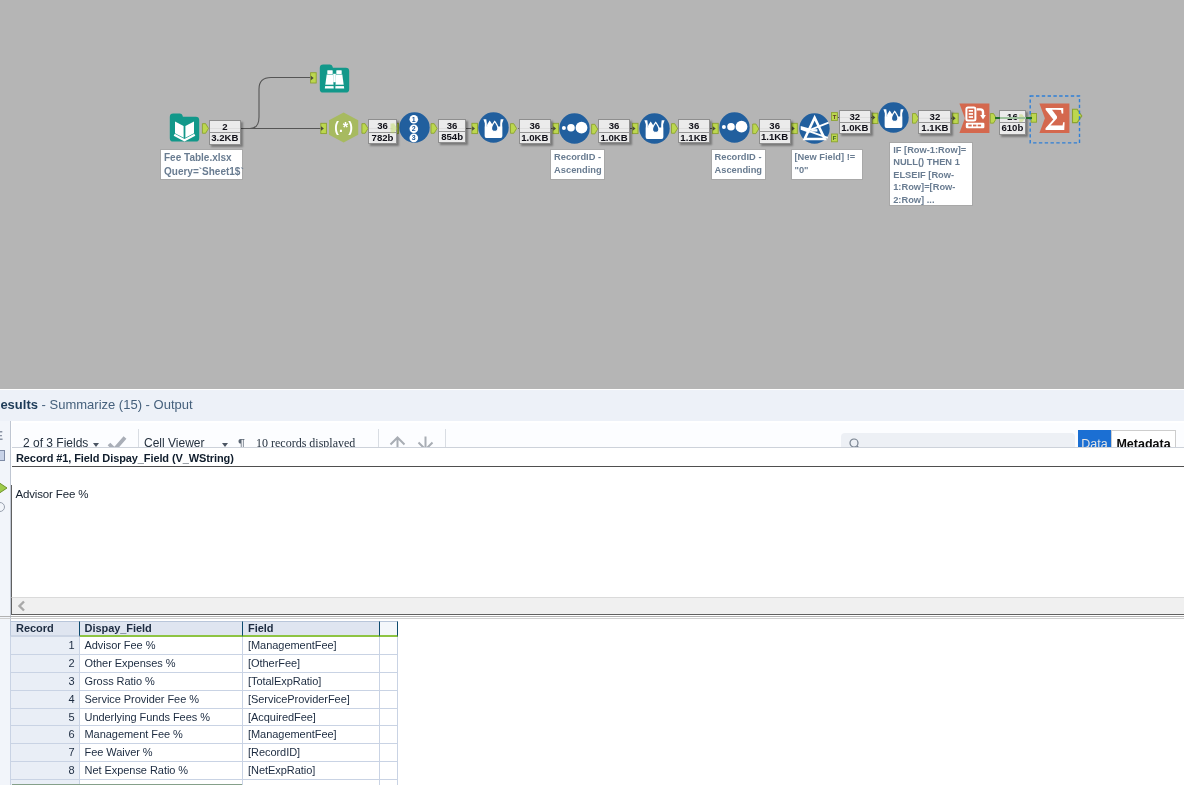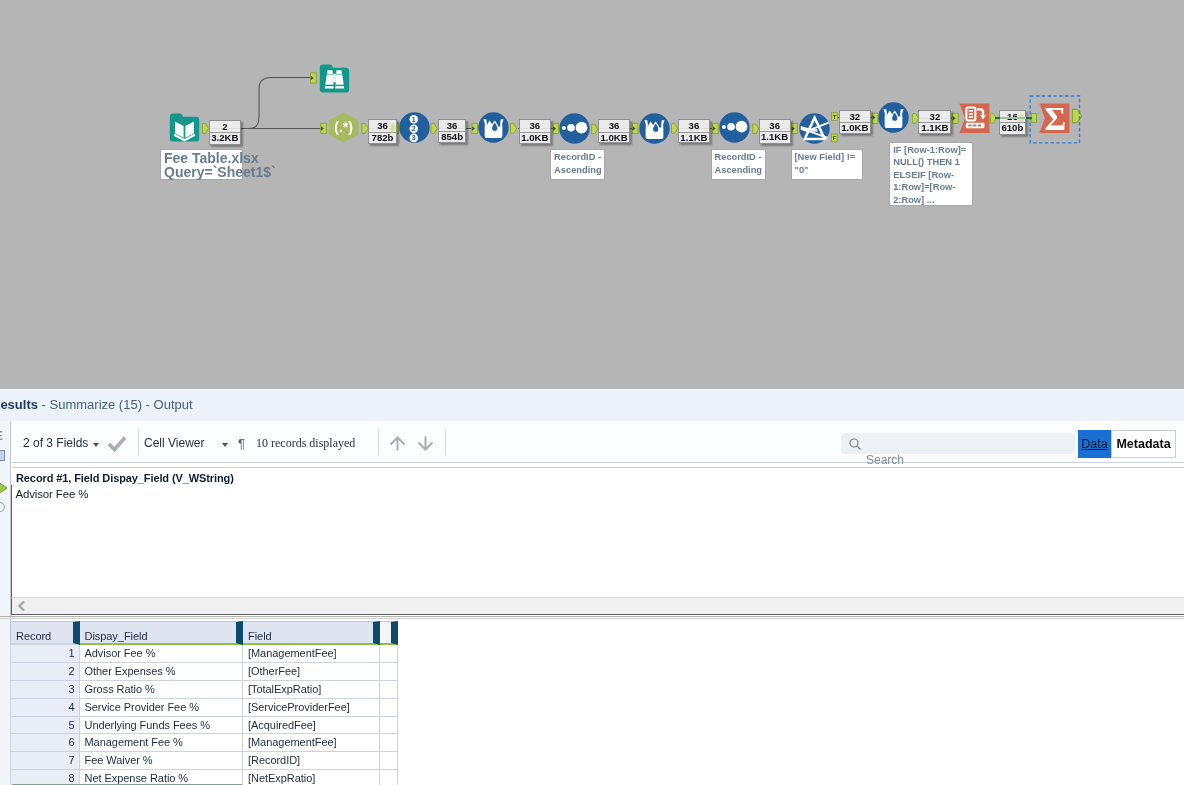--- a/index.html
+++ b/index.html
@@ -18,37 +18,37 @@
   
   #panel { position:absolute; left:0; top:389px; width:1184px; height:396px; background:#fff; }
   #ptitle { position:absolute; left:0; top:1px; width:1184px; height:31px; background:#edf1f8; }
   #ptitle .t { position:absolute; left:-9px; top:7px; font-size:13px; color:#45607c; }
   #ptitle .t b { color:#1c3a57; }
   #strip { position:absolute; left:0; top:32px; width:11px; height:364px; background:#f2f5fa; border-right:1px solid #bfc6d2; }
   #tbar { position:absolute; left:12px; top:34px; width:1172px; height:40px; background:#fcfdff; border-bottom:1px solid #ccd3de; }
   .tsep { position:absolute; top:6px; width:1px; height:26px; background:#d9dde3; }
   .tbtxt { position:absolute; font-size:12px; color:#25313f; top:13px; }
   .caret { position:absolute; top:19.5px; width:0; height:0; border-left:3.5px solid transparent; border-right:3.5px solid transparent; border-top:4px solid #4b5563; }
-  #recbar { position:absolute; left:12px; top:78px; width:1172px; height:28px; background:#fff; border-top:1px solid #cdd2da; border-bottom:1.5px solid #4f4f4f; }
+  #recbar { position:absolute; left:12px; top:58px; width:1172px; height:20px; background:#fff; border-top:1px solid #cdd2da; border-bottom:1.5px solid #4f4f4f; }
   #recbar span { position:absolute; left:4px; top:4px; font-size:11px; letter-spacing:-0.1px; font-weight:bold; color:#101d2c; }
   #cellarea { position:absolute; left:10.5px; top:96px; width:1173.5px; height:112px; background:#fff; border-left:1.4px solid #606060; }
   #cellarea span { position:absolute; left:4px; top:3px; font-size:11.5px; letter-spacing:-0.15px; color:#15202e; }
   #hscroll { position:absolute; left:10.5px; top:208px; width:1173.5px; height:17.5px; background:#f0f0f0; border-top:1px solid #dadada; border-left:1.4px solid #606060; border-bottom:1.4px solid #606060; }
   #hscroll .btn { position:absolute; left:5px; top:2px; }
   #dline1 { position:absolute; left:0; top:226.5px; width:1184px; height:1px; background:#b2b2b2; }
   #dline2 { position:absolute; left:0; top:228.5px; width:1184px; height:1px; background:#cfcfcf; }
   
   #search { position:absolute; left:829px; top:10px; width:234px; height:21px; background:#edf0f5; border-radius:4px; }
   #search .ph { position:absolute; left:25px; top:3.5px; font-size:12px; color:#848e9c;margin-top:16px; }
-  #btnData { position:absolute; left:1066px; top:7px; width:33px; height:28px; background:#1b6fd3; color:#0f172a; font-size:12.5px; text-align:center; line-height:28px;text-decoration:underline; }
+  #btnData { position:absolute; left:1066px; top:7px; width:33px; height:28px; background:#1b6fd3; color:#e5e5e5; font-size:12.5px; text-align:center; line-height:28px;text-decoration:underline; }
   #btnMeta { position:absolute; left:1099px; top:7px; width:65px; height:28px; background:#fff; border:1px solid #cdcdcd; color:#0b0b0b; font-weight:bold; font-size:12.5px; text-align:center; line-height:26px; }
   
   #grid { position:absolute; left:10px; top:232px; border-collapse:separate; border-spacing:0; font-size:11px; letter-spacing:-0.05px; color:#1c2b40; table-layout:fixed; }
-  #grid th { font-weight:normal; background:#dfe5f0; height:16px; line-height:13px; text-align:left; padding:8px 0 0 5px;
-             border-top:1px solid #b9c6da; border-right:7px solid #0c4a6e; border-bottom:2px solid #8ec443; }
+  #grid th { font-weight:bold; background:#dfe5f0; height:16px; line-height:13px; text-align:left; padding:0 0 0 5px;
+             border-top:1px solid #b9c6da; border-right:1px solid #0c4a6e; border-bottom:2px solid #8ec443; }
   #grid th.rec { border-left:1px solid #b9c6da; border-bottom:2px solid #ccd5e4; }
   #grid td { height:17.9px; line-height:15px; border-right:1px solid #c9d3e4; border-bottom:1px solid #c9d3e4; padding:0 0 0 5px; background:#fff; }
   #grid td.rec { background:#e9eef6; text-align:right; padding:0 4px 0 0; border-left:1px solid #c9d3e4; }
 </style>
 </head>
 <body>
 <div id="stage">
   <div id="canvas">
     <svg id="wires" width="1184" height="389" style="position:absolute;left:0;top:0;">
       <g stroke="#555" stroke-width="1.1" fill="none">
@@ -252,21 +252,21 @@
         <div class="l2">1.0KB</div>
       </div>
     <div class="cbox" style="left:918.4px;top:109.8px;width:33.1px;height:24px;">
         <div class="l1">32</div>
         <div class="l2">1.1KB</div>
       </div>
     <div class="cbox" style="left:998.8px;top:109.6px;width:27.2px;">
         <div class="l1">16</div>
         <div class="l2">610b</div>
       </div>
-    <div class="ann" style="left:160px;top:148.7px;width:83px;height:31px;font-size:14px;line-height:14.5px;">Fee Table.xlsx
+    <div class="ann" style="left:160px;top:148.7px;width:83px;height:31px;font-size:10px;line-height:14.5px;">Fee Table.xlsx
 Query=`Sheet1$`</div>
     <div class="ann" style="left:550.1px;top:149.1px;width:55.2px;height:30.5px;">RecordID -
 Ascending</div>
     <div class="ann" style="left:710.5px;top:149.2px;width:55.4px;height:31px;">RecordID -
 Ascending</div>
     <div class="ann" style="left:790.5px;top:149px;width:72px;height:31px;">[New Field] !=
 "0"</div>
     <div class="ann" style="left:870.2px;top:141.8px;width:83.4px;height:64.5px;line-height:12.5px;margin-left:19px;">IF [Row-1:Row]=
 NULL() THEN 1
 ELSEIF [Row-

